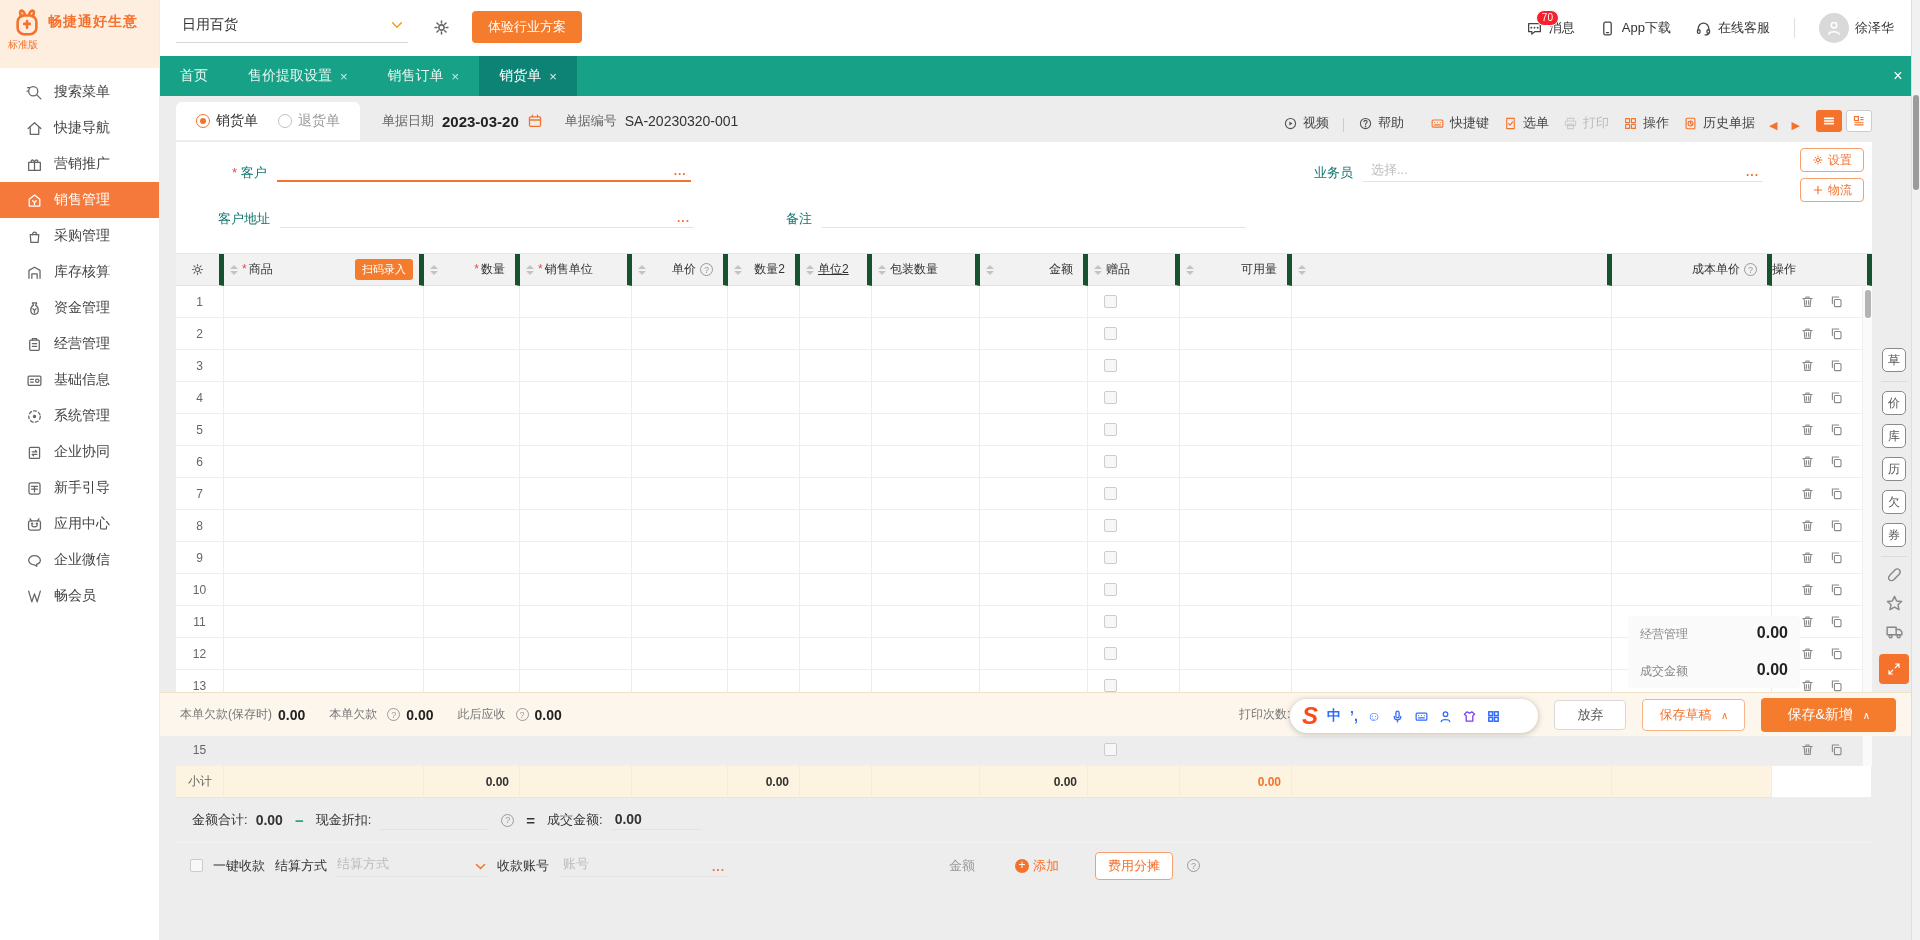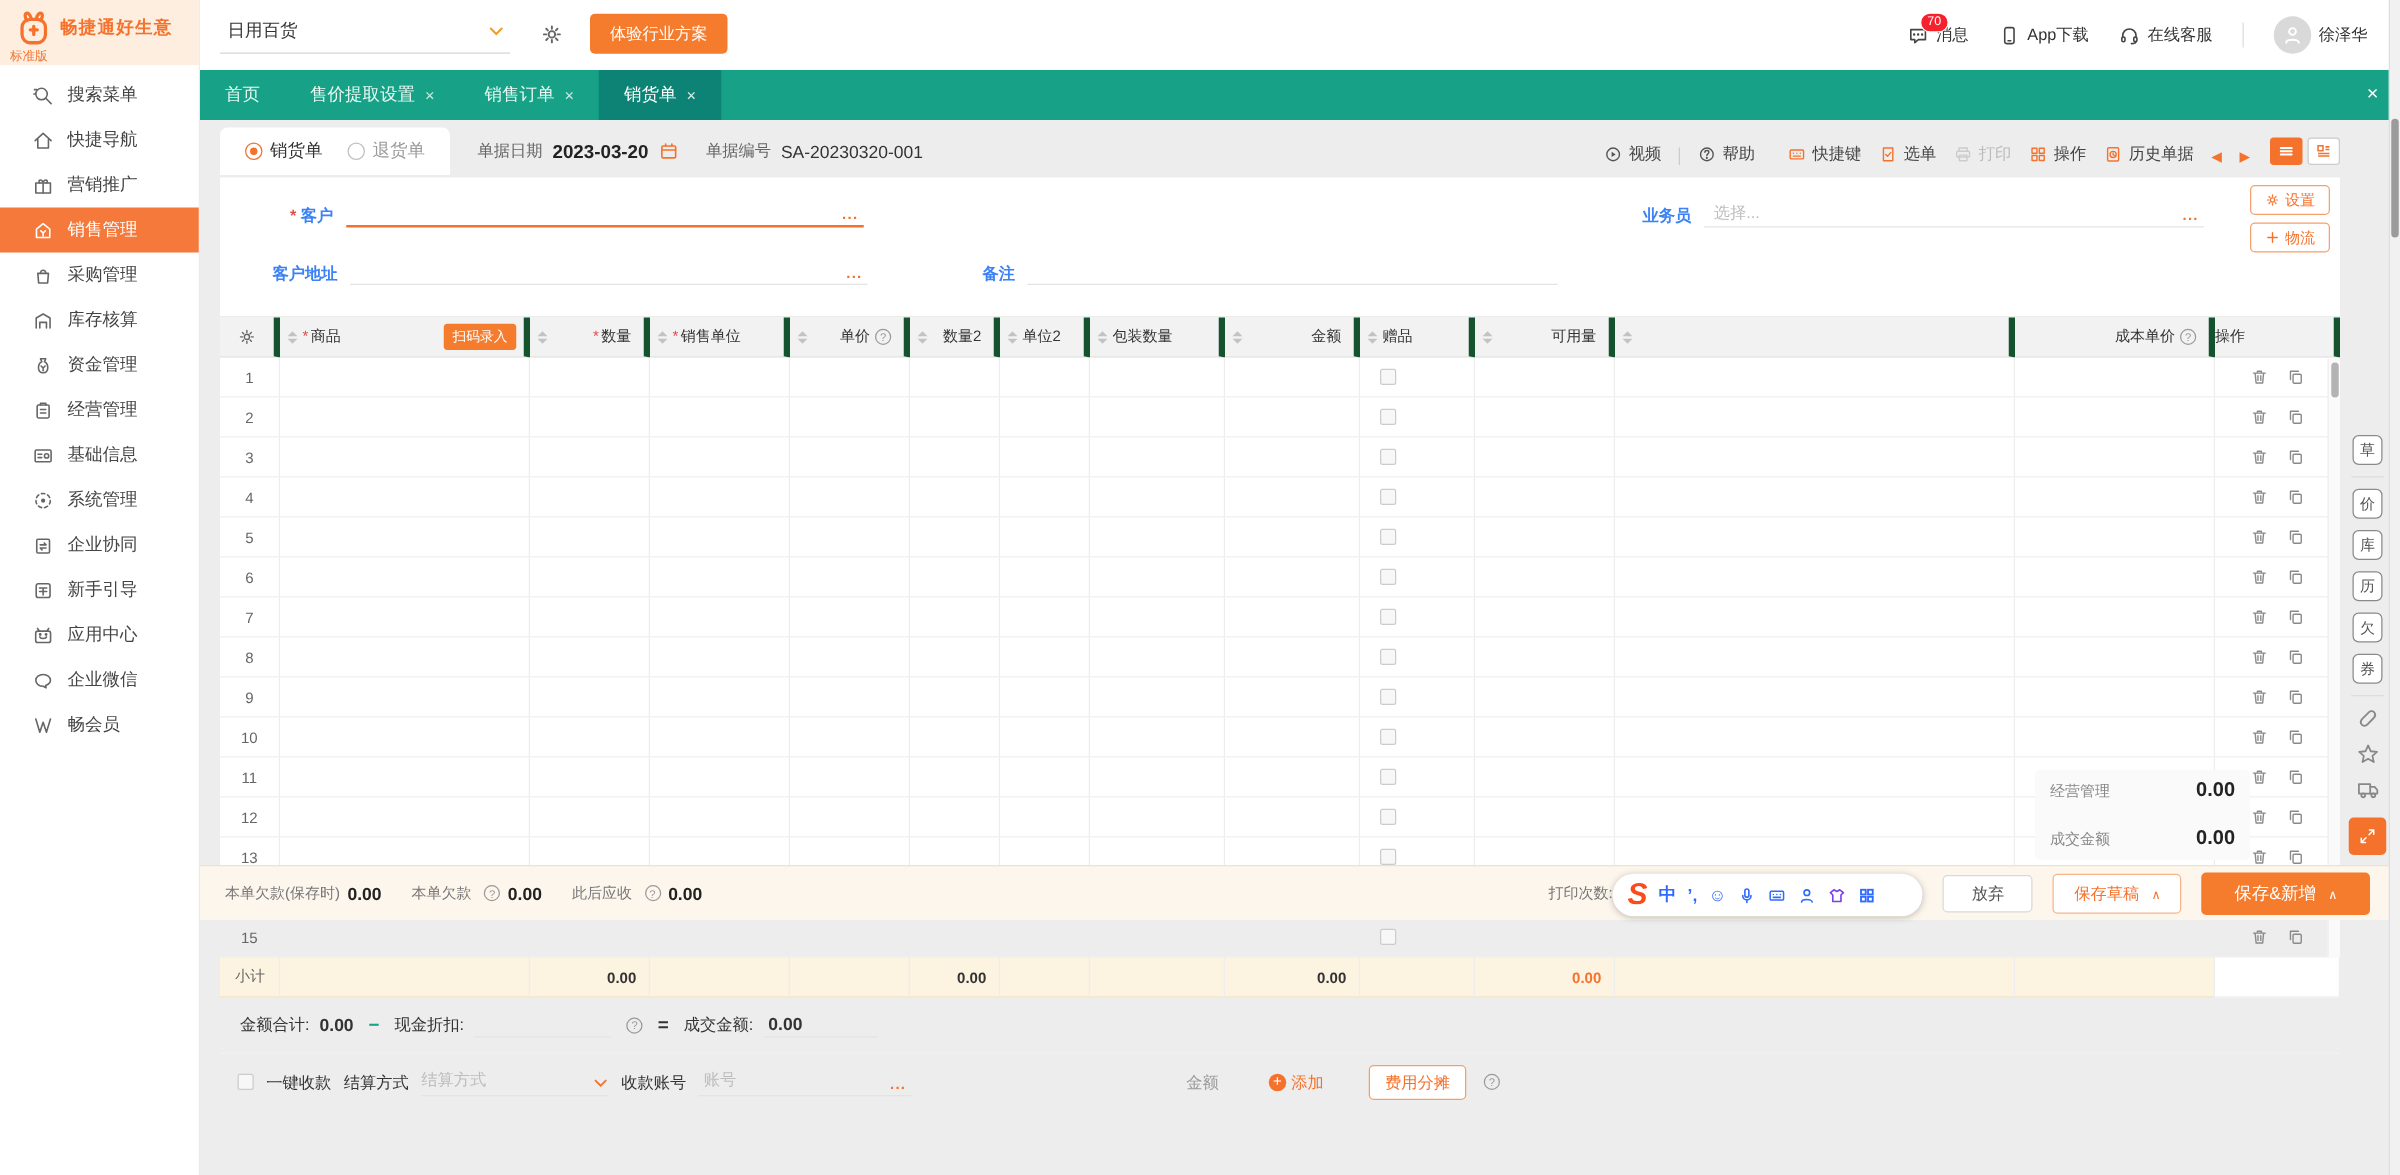--- a/index.html
+++ b/index.html
@@ -2,21 +2,21 @@
 <html><head>
 <meta charset="utf-8">
 <style>
   * { margin:0; padding:0; box-sizing:border-box; }
   html,body { width:1920px; height:940px; overflow:hidden; font-family:"Liberation Sans","DejaVu Sans",sans-serif; background:#ededed; }
   svg { display:block; }
   .app { position:relative; width:1920px; height:940px; }
 
   
   .sidebar { position:absolute; left:0; top:0; width:160px; height:940px; background:#fff; border-right:1px solid #ececec; z-index:5; }
-  .logo-area { position:relative; height:52px; background:#fdeee0; }
+  .logo-area { position:relative; height:68px; background:#fdeee0; }
   .logo-mark { position:absolute; left:12px; top:7px; width:30px; height:30px; color:#f5722d; }
   .brand-name { position:absolute; left:48px; top:13px; font-size:14px; font-weight:bold; color:#f5722d; letter-spacing:1px; }
   .brand-edition { position:absolute; left:8px; top:38px; font-size:10px; color:#f5722d; }
   .side-nav { padding-top:6px; }
   .side-item { height:36px; display:flex; align-items:center; gap:11px; padding-left:26px; font-size:14px; color:#444; cursor:pointer; }
   .side-item .si-icon { width:17px; height:17px; color:#666; flex:0 0 17px; }
   .side-item.active { background:#f5793b; color:#fff; }
   .side-item.active .si-icon { color:#fff; }
 
   
@@ -69,21 +69,21 @@
   .view-toggle { display:flex; gap:4px; margin-left:2px; }
   .vt-btn { width:26px; height:22px; border-radius:3px; display:flex; align-items:center; justify-content:center; cursor:pointer; }
   .vt-btn.active { background:#f5722d; color:#fff; }
   .vt-btn.inactive { background:#fff; border:1px solid #ccc; color:#f5722d; }
   .vt-btn svg { width:14px; height:14px; }
 
   
   .sheet { position:absolute; top:46px; left:16px; right:48px; bottom:44px; background:#fff; display:flex; flex-direction:column; }
   .fields { position:relative; height:111px; flex:0 0 111px; }
   .fld { position:absolute; display:flex; align-items:flex-end; font-size:13px; }
-  .fld-label { color:#3b82f6; white-space:nowrap;font-weight:bold; }
+  .fld-label { color:#0f766e; white-space:nowrap; }
   .req::before { content:"* "; color:#e24c4c; }
   .fld-input { position:relative; border-bottom:1px solid #e3e3e3; height:24px; display:flex; align-items:center; color:#333; padding-left:8px; }
   .fld-input.orange-line { border-bottom:2px solid #f5722d; }
   .placeholder { color:#bdbdbd; }
   .ellipsis-link { position:absolute; right:4px; bottom:2px; color:#f5722d; font-weight:bold; letter-spacing:1px; font-size:12px; cursor:pointer; }
   .side-btns { position:absolute; right:8px; top:6px; display:flex; flex-direction:column; gap:6px; }
   .mini-btn { width:64px; height:24px; border:1px solid #f5a06a; color:#f5722d; background:#fff; border-radius:4px; font-size:12px; display:flex; align-items:center; justify-content:center; gap:4px; cursor:pointer; }
   .mini-btn svg { width:12px; height:12px; }
 
   
@@ -611,21 +611,21 @@
               </div>
               <div class="th" style="flex: 0 0 72px; width: 72px;">
                 <span class="sort">
                   <i class="up"></i>
                   <i class="dn"></i>
                 </span>
                 <span class="spacer"></span>
                 <span class="th-label">数量2</span>
                 <span style="width:10px;flex:0 0 10px;"></span>
               </div>
-              <div class="th" style="flex: 0 0 72px; width: 72px;">
+              <div class="th" style="flex: 0 0 72px; width: 72px; text-decoration: underline;">
                 <span class="sort">
                   <i class="up"></i>
                   <i class="dn"></i>
                 </span>
                 <span class="th-label">单位2</span>
               </div>
               <div class="th" style="flex: 0 0 108px; width: 108px;">
                 <span class="sort">
                   <i class="up"></i>
                   <i class="dn"></i>

